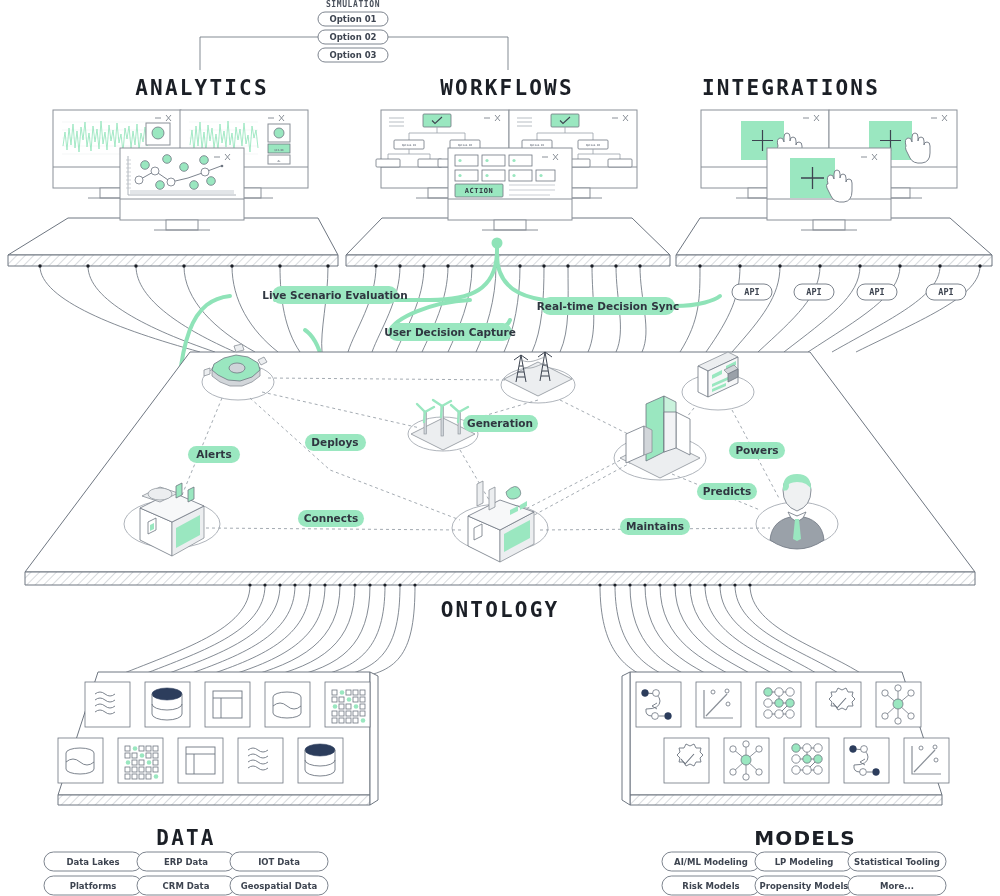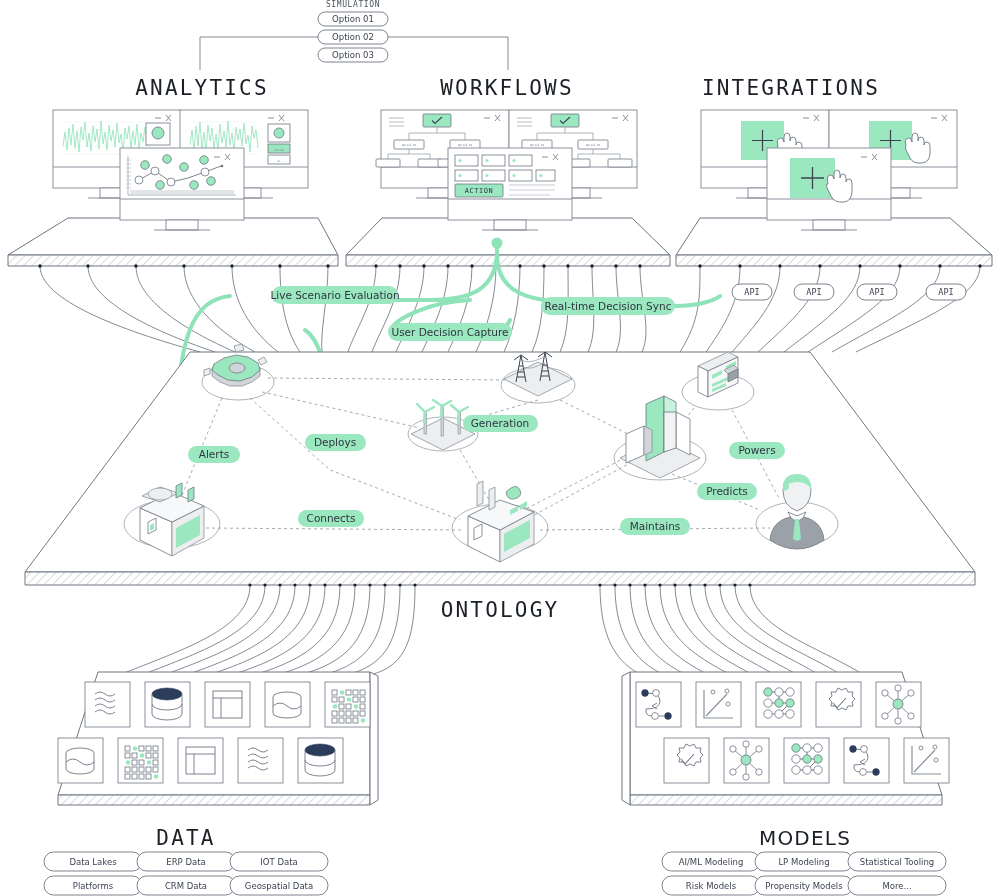--- a/index.html
+++ b/index.html
@@ -1,18 +1,18 @@
 <!DOCTYPE html>
 <html><head>
 <meta charset="utf-8">
 <style>
   html,body{margin:0;padding:0;background:#fff;}
   body{width:1000px;height:896px;position:relative;overflow:hidden;
        font-family:"DejaVu Sans","Liberation Sans",sans-serif;color:#3d4450;}
-  #stage{position:absolute;inset:0;width:1000px;height:896px;}
+  #stage{position:absolute;inset:0;width:1000px;height:896px;font-weight:bold;}
   svg#scene{position:absolute;left:0;top:0;width:1000px;height:896px;}
   .ttl{font-family:"DejaVu Sans Mono","Liberation Mono",monospace;
        font-size:21px;letter-spacing:2.2px;fill:#1b1f26;text-anchor:middle;}
   .ttl2{font-family:"DejaVu Sans","Liberation Sans",sans-serif;
        font-size:20px;letter-spacing:1.2px;fill:#1b1f26;text-anchor:middle;}
   .simlbl{font-family:"DejaVu Sans Mono","Liberation Mono",monospace;
        font-size:8px;letter-spacing:.6px;fill:#4a515c;text-anchor:middle;}
   .pillTxt{font-size:8.5px;fill:#3d4450;text-anchor:middle;}
   .pillTxtMono{font-family:"DejaVu Sans Mono","Liberation Mono",monospace;
        font-size:8.5px;fill:#3d4450;text-anchor:middle;}

